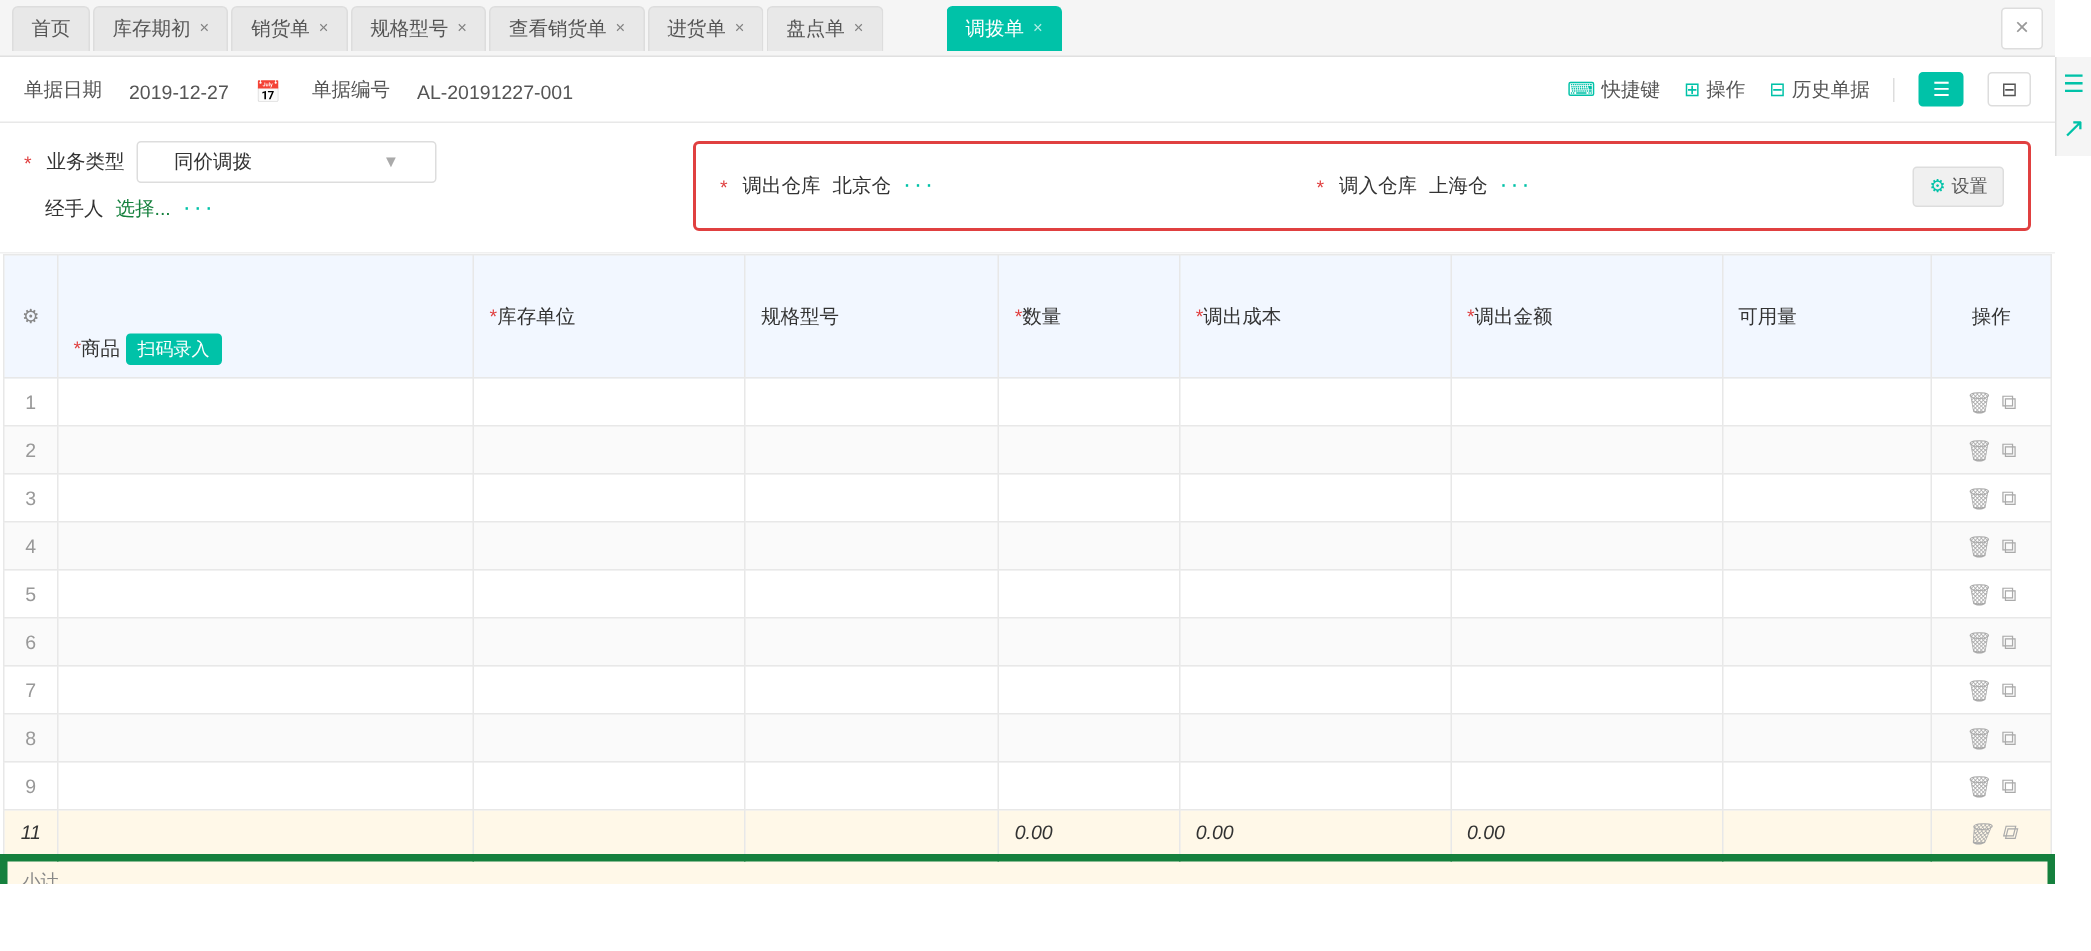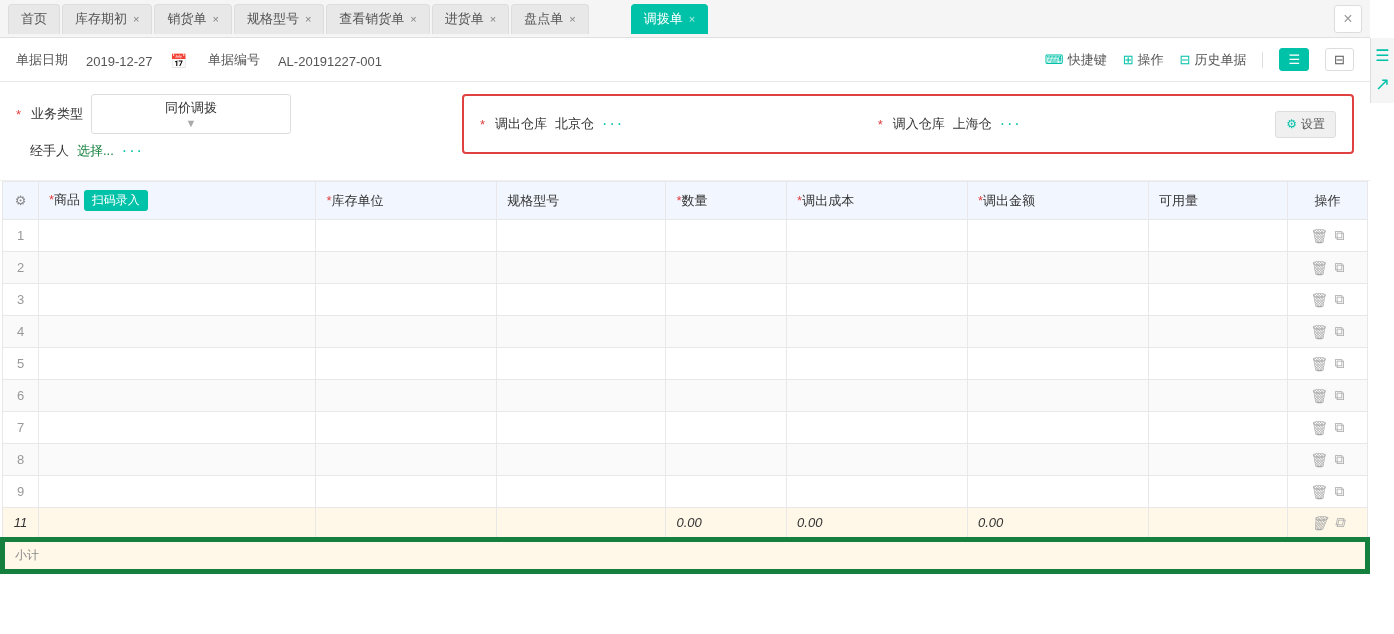--- a/index.html
+++ b/index.html
@@ -47,21 +47,21 @@
     .form-right {
       flex: 1; border: 2px solid #e04040; border-radius: 4px; padding: 10px 16px;
       display: flex; align-items: center; gap: 8px; min-height: 60px;
     }
     .field-label { color: #333; white-space: nowrap; }
     .required-star { color: #e04040; margin-right: 2px; }
     .field-value { color: #333; }
     .field-select {
       border: 1px solid #ddd; border-radius: 3px; padding: 4px 24px; min-width: 180px;
       display: flex; align-items: center; justify-content: space-between; cursor: pointer;
-      background: #fff; font-size: 13px; flex-direction: column;
+      background: #fff; font-size: 13px;
     }
     .field-dots { color: #00c2a8; cursor: pointer; font-size: 16px; letter-spacing: 2px; }
     .warehouse-field { display: flex; align-items: center; gap: 8px; flex: 1; }
     .settings-btn {
       background: #f0f0f0; border: 1px solid #ddd; border-radius: 3px; padding: 4px 10px;
       cursor: pointer; display: flex; align-items: center; gap: 4px; font-size: 12px; color: #555; white-space: nowrap;
     }
     .handler-row { display: flex; align-items: center; gap: 8px; }
     .handler-placeholder { color: #15803d; }
     .calendar-icon { color: #00c2a8; cursor: pointer; font-size: 14px; }
@@ -78,21 +78,21 @@
       padding: 6px 10px; border: 1px solid #e8e8e8; color: #333; height: 32px;
       white-space: nowrap;
     }
     tr:nth-child(even) td { background: #fafafa; }
     .subtotal-row td { background: #fff8e8 !important; font-size: 13px; color: #333; font-style: italic; }
     .row-num { color: #999; text-align: center; width: 36px; }
     .action-cell { text-align: center; display: flex; gap: 6px; align-items: center; justify-content: center; }
     .action-icon { cursor: pointer; color: #aaa; font-size: 14px; }
     .scan-btn {
       background: #00c2a8; color: #fff; border: none; border-radius: 3px;
-      padding: 2px 8px; font-size: 12px; cursor: pointer; white-space: nowrap;
+      padding: 2px 8px; font-size: 12px; cursor: pointer; white-space: nowrap; margin-top: 44px;
     }
     .col-gear { width: 36px; text-align: center; }
     .gear-icon { color: #888; cursor: pointer; }
 
     
     .right-sidebar {
       position: fixed; right: 0; top: 38px; width: 24px; background: #f5f5f5;
       border-left: 1px solid #ddd; display: flex; flex-direction: column; align-items: center; gap: 8px;
       padding: 8px 0;
     }

